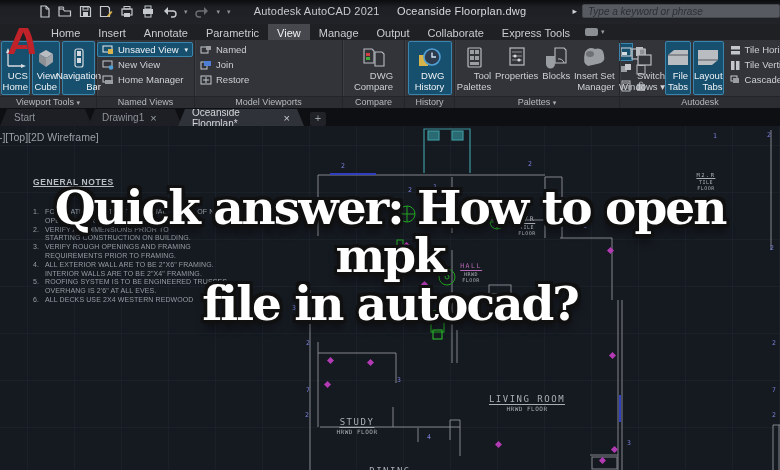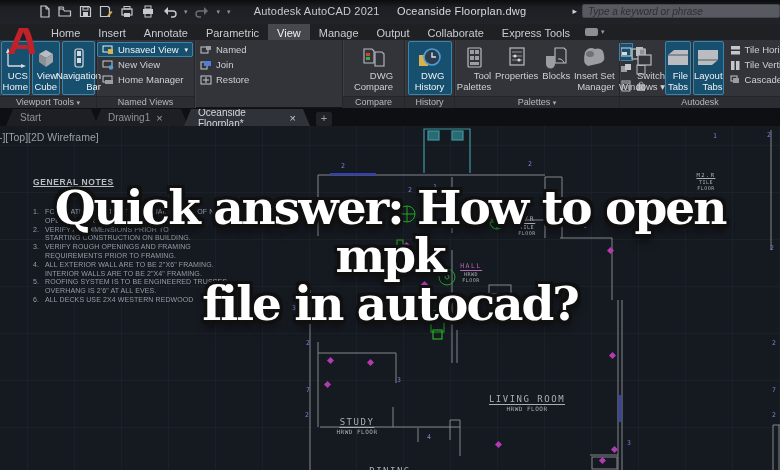--- a/index.html
+++ b/index.html
@@ -59,21 +59,21 @@
             font-size:9.5px; color:#cdd0d4; white-space:nowrap; border:1px solid transparent;
             border-radius:2px; cursor:default; }
   .rowbtn.hl { background:#17506f; border-color:#3a85ad; color:#eef2f5; }
   .rowbtn svg { flex:0 0 auto; }
 
   .smallgrid { display:grid; grid-template-columns:12px 12px; grid-auto-rows:16px;
                gap:1px 3px; padding-top:4px; margin-left:4px; }
 
   
   .filetabs { position:absolute; left:0; top:108px; width:780px; height:18px;
-              background:#0e0f12; display:flex; align-items:flex-end; padding-left:6px; }
+              background:#0e0f12; display:flex; align-items:flex-end; }
   .ftab { height:17px; display:flex; align-items:center; gap:6px; padding:0 14px;
           background:#1d1f24; color:#8e949a; font-size:10px;
           clip-path:polygon(7px 0, calc(100% - 7px) 0, 100% 100%, 0 100%);
           margin-right:-4px; cursor:default; }
   .ftab.active { background:#2f3238; color:#d4d7db; z-index:2; }
   .ftab .close { font-size:11px; color:#9aa0a6; }
   .ftab.active .close { color:#c6cacd; }
   .ftab-plus { width:16px; height:14px; margin-left:10px; background:#202227; color:#9aa0a6;
                font-size:11px; text-align:center; line-height:13px; border-radius:2px; cursor:default; }
 
@@ -294,20 +294,21 @@
         </div>
         <div class="rowbtn">
           <svg width="12" height="10">
               <rect x="1" y="1" width="10" height="8" fill="none" stroke="#c3c7cb"></rect>
               <path d="M3 5 h6 M6 2 v6" stroke="#c3c7cb"></path>
             </svg>
           <span>Restore</span>
         </div>
       </div>
     </div>
+    <div class="plabel"><span>Model Viewports</span></div>
   </div>
 
   <div class="panel" style="width:62px">
     <div class="pbody" style="justify-content:center;width:100%">
       <div class="bigbtn" style="width:54px">
         <span class="bicon">
           <svg width="26" height="24">
               <path d="M3 3 h8 l2 2 v12 h-10 z" fill="none" stroke="#b9bcc1" stroke-width="1.1"></path>
               <rect x="5" y="7" width="4" height="3" fill="#d04040"></rect>
               <rect x="5" y="11" width="4" height="3" fill="#3fae3f"></rect>

